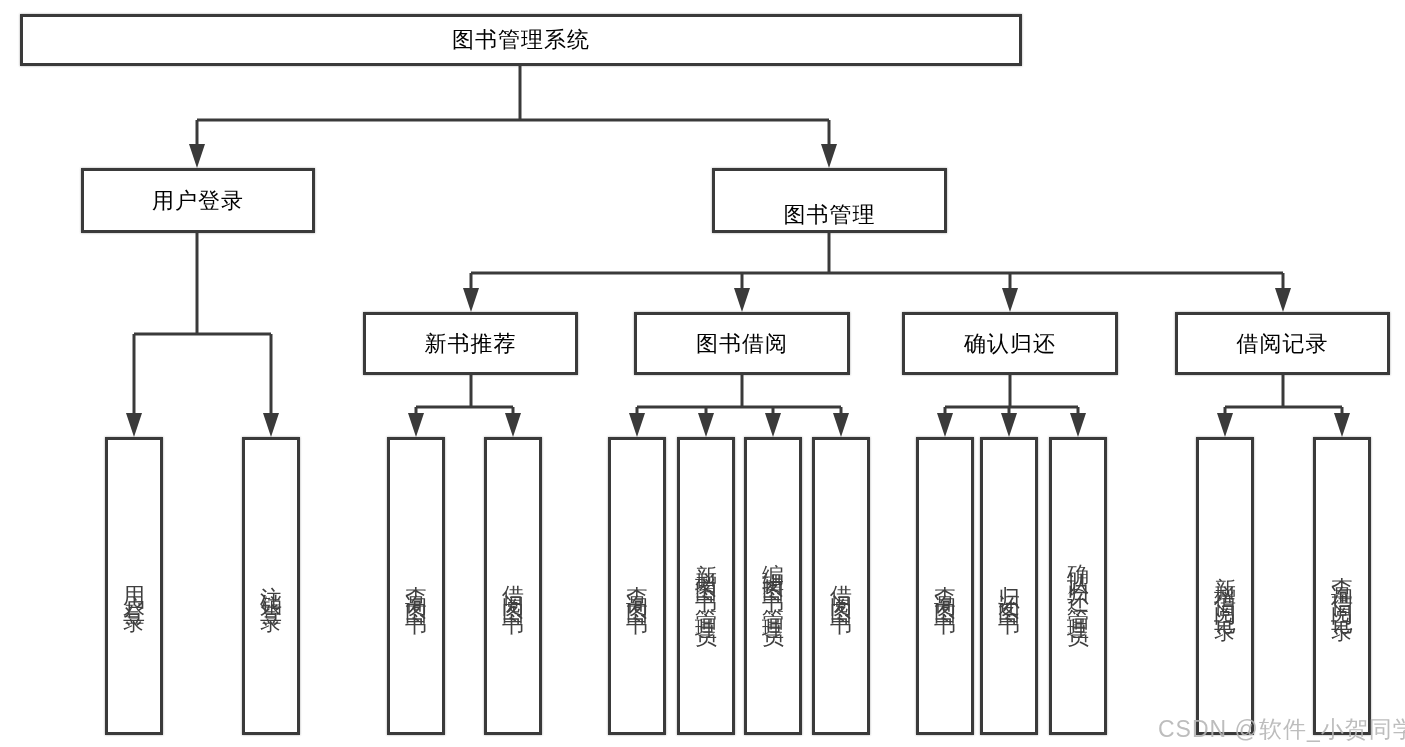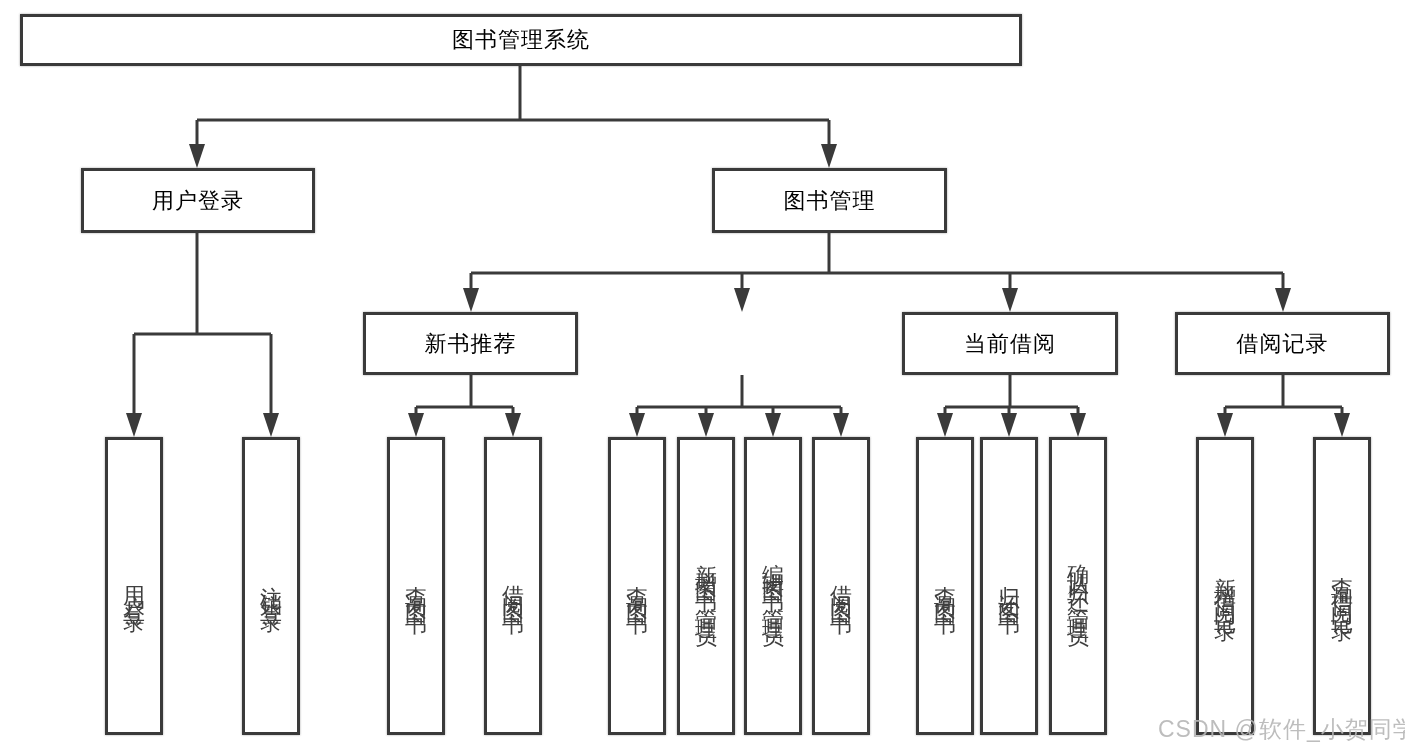--- a/index.html
+++ b/index.html
@@ -18,21 +18,21 @@
   }
   .node .hlabel{
     font-size:22px;color:#000000;letter-spacing:1px;white-space:nowrap;
   }
   .node .vlabel{
     writing-mode:vertical-rl;text-orientation:mixed;
     font-size:22px;line-height:1;letter-spacing:9px;color:#3f3f3f;
   }
   .root-node   {left:20px;  top:14px;  width:1002px;height:52px;}
   .l2-0        {left:81px;  top:168px; width:234px; height:65px;}
-  .l2-1        {left:712px; top:168px; width:235px; height:65px;}
+  .l2-1        {left:712px; top:168px; width:235px; height:65px;align-items:flex-end;}
   .l3-0        {left:363px; top:312px; width:215px; height:63px;}
   .l3-1        {left:634px; top:312px; width:216px; height:63px;}
   .l3-2        {left:902px; top:312px; width:216px; height:63px;}
   .l3-3        {left:1175px;top:312px; width:215px; height:63px;}
   .leaf        {top:437px;  width:58px; height:298px;}
   .leaf-0 {left:105px;}  .leaf-1 {left:242px;}
   .leaf-2 {left:387px;}  .leaf-3 {left:484px;}
   .leaf-4 {left:608px;}  .leaf-5 {left:677px;}
   .leaf-6 {left:744px;}  .leaf-7 {left:812px;}
   .leaf-8 {left:916px;}  .leaf-9 {left:980px;}
@@ -110,22 +110,25 @@
   <div class="node l2-0">
     <span class="hlabel">用户登录</span>
   </div>
   <div class="node l2-1">
     <span class="hlabel">图书管理</span>
   </div>
 
   <div class="node l3-0">
     <span class="hlabel">新书推荐</span>
   </div>
+  <div class="node l3-1">
+    <span class="hlabel">图书借阅</span>
+  </div>
   <div class="node l3-2">
-    <span class="hlabel">当前借阅</span>
+    <span class="hlabel">确认归还</span>
   </div>
   <div class="node l3-3">
     <span class="hlabel">借阅记录</span>
   </div>
 
   <div class="node leaf leaf-0">
     <span class="vlabel">用户登录</span>
   </div>
   <div class="node leaf leaf-1">
     <span class="vlabel">注销登录</span>

